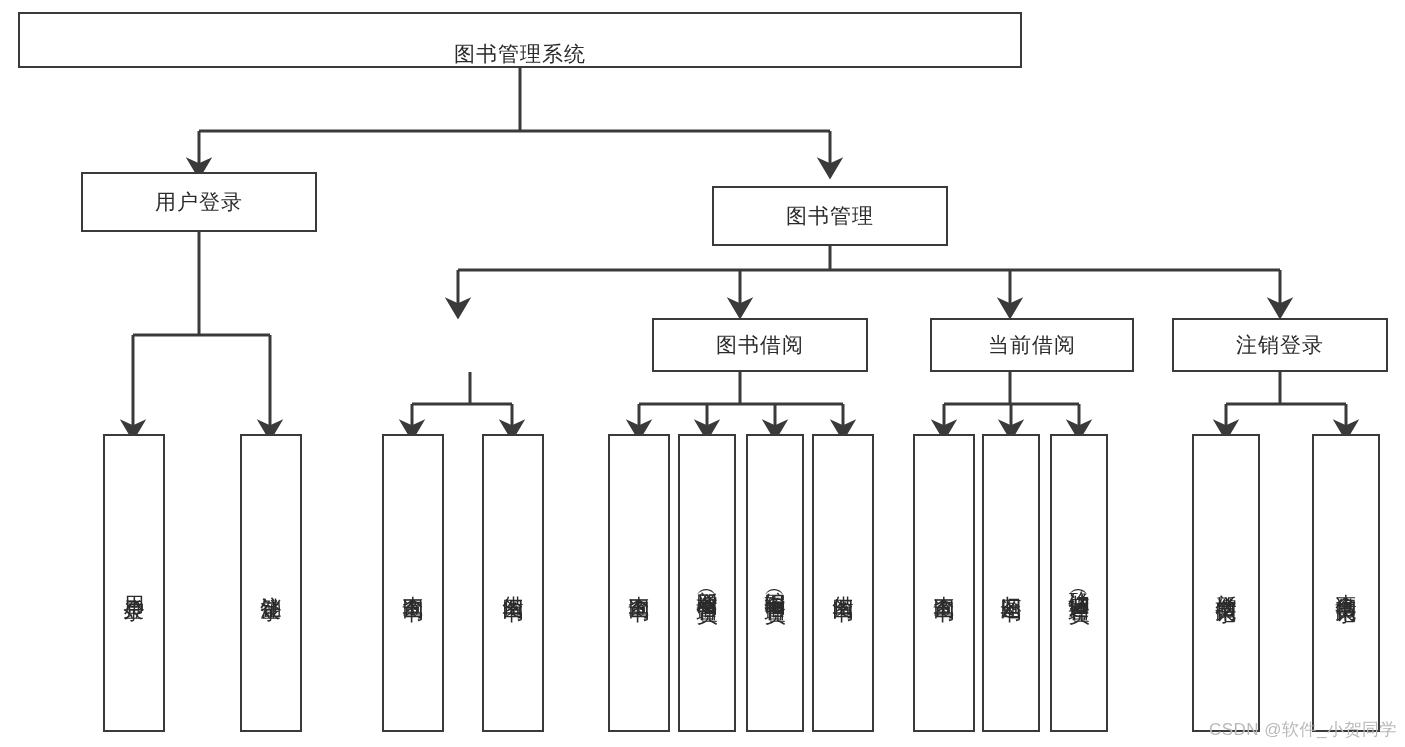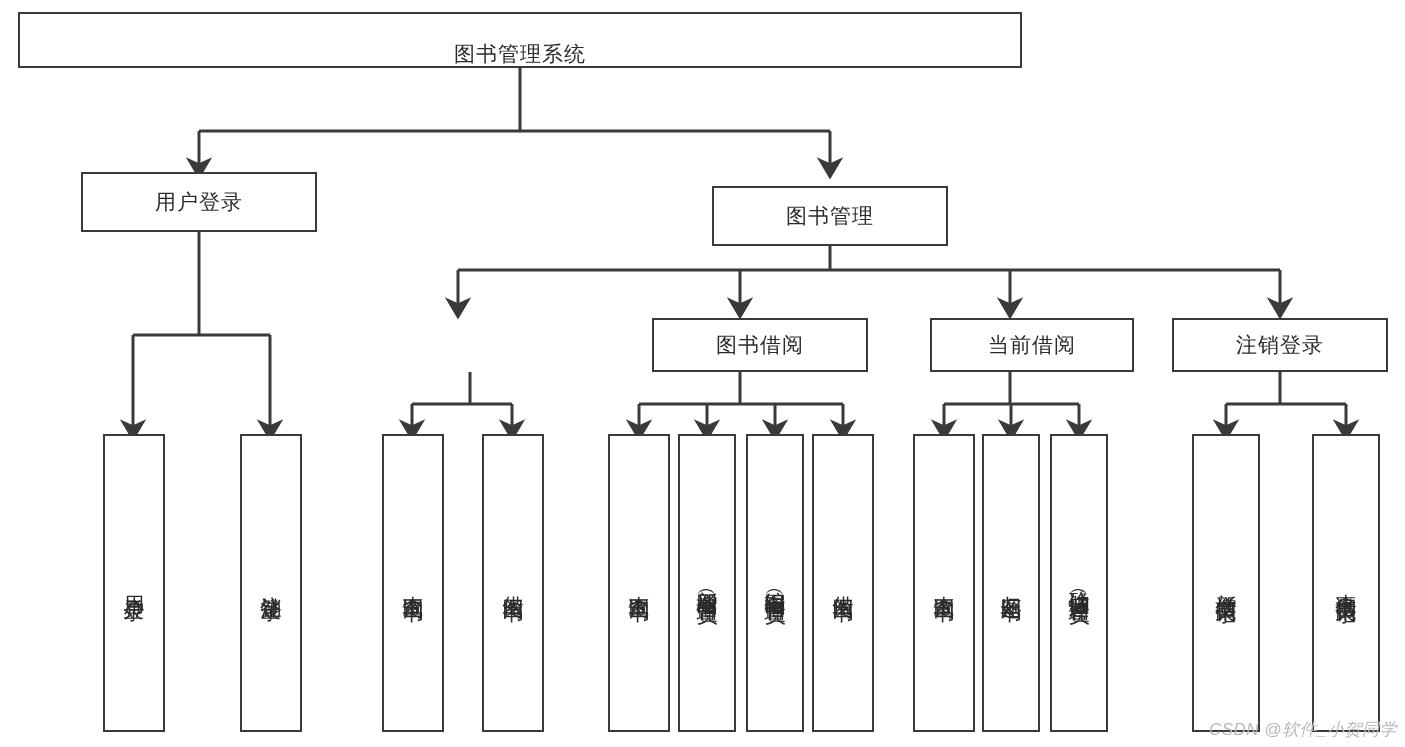--- a/index.html
+++ b/index.html
@@ -57,21 +57,20 @@
   }
   .watermark {
     position: absolute;
     right: 8px;
     bottom: 6px;
     font-size: 17px;
     color: #b9b9b9;
     letter-spacing: 0.5px;
     white-space: nowrap;
     user-select: none;
-    font-style: italic;
   }
 </style>
 </head>
 <body>
 
 <div id="canvas">
 
   <svg class="wires" viewBox="0 0 1405 747" xmlns="http://www.w3.org/2000/svg">
     <defs>
       <marker id="arrow" markerWidth="10" markerHeight="10" refX="4.2" refY="5" orient="auto" markerUnits="strokeWidth">

